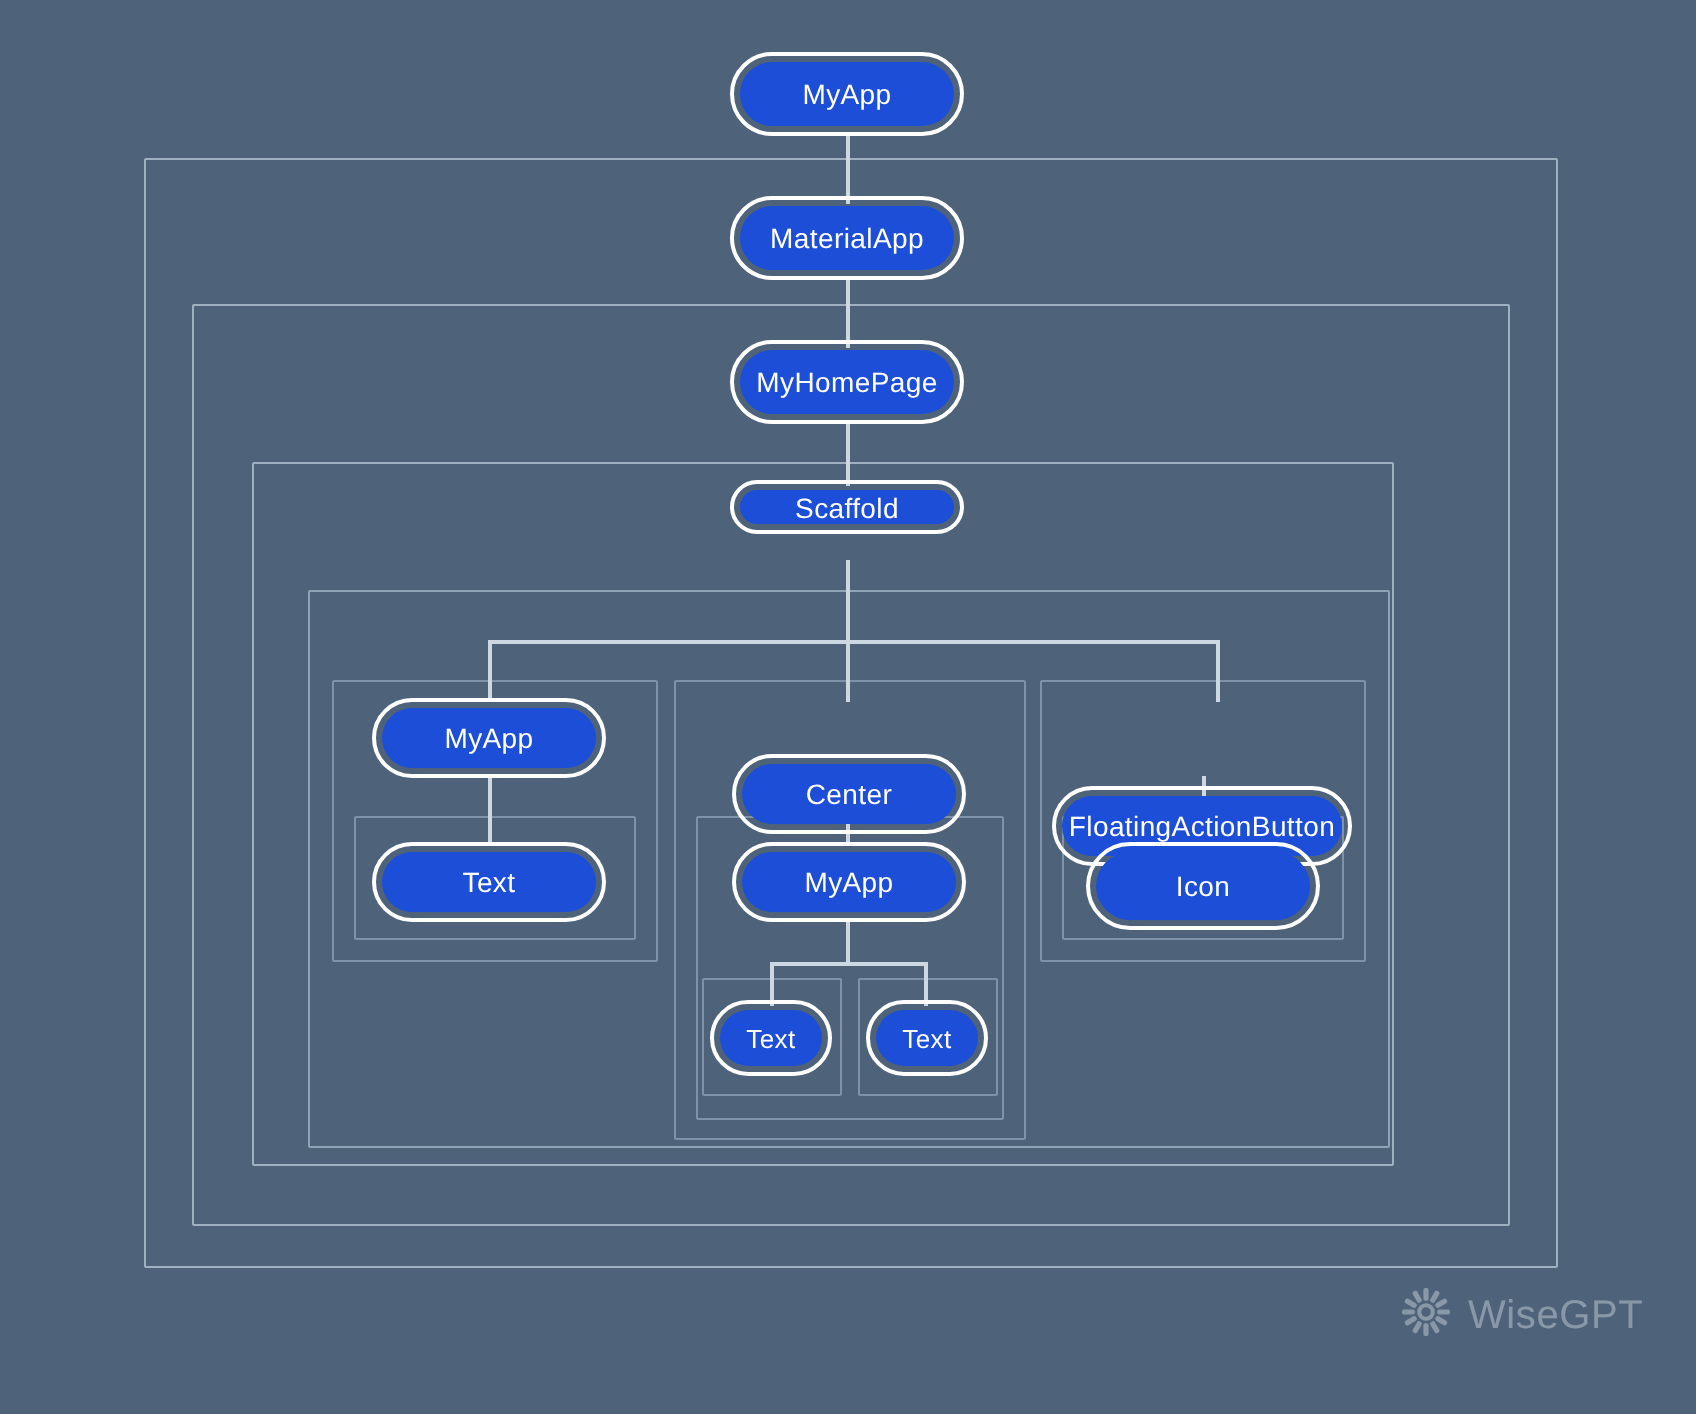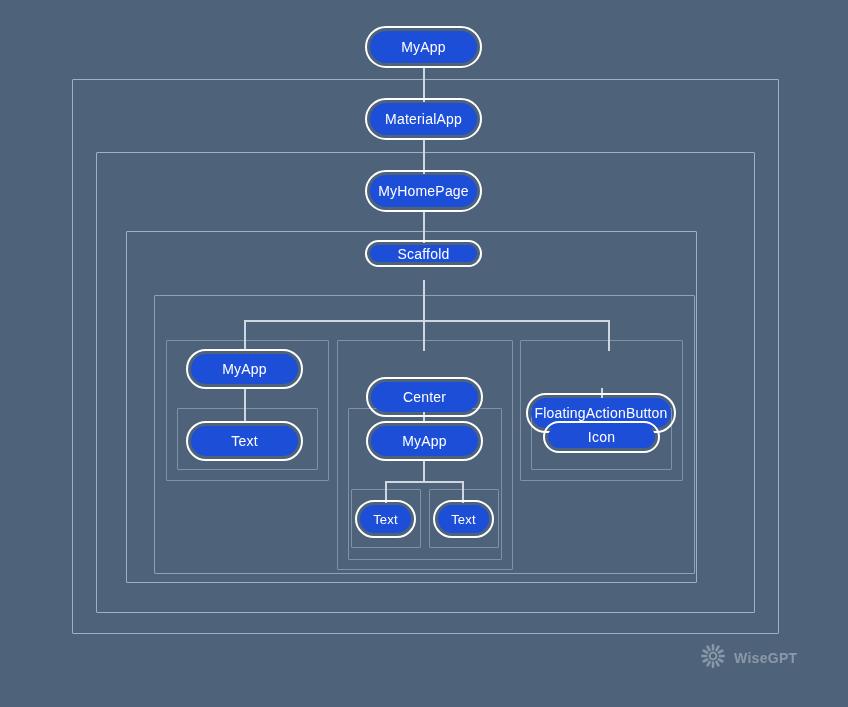--- a/index.html
+++ b/index.html
@@ -83,22 +83,22 @@
     left: 700px;
     top: 643px;
     display: flex;
     align-items: center;
     gap: 8px;
     opacity: 0.38;
     z-index: 8;
   }
   #watermark .wm-text {
     color: #e8eef4;
-    font-size: 14px;
-    font-weight: bold;
+    font-size: 20px;
+    font-weight: normal;
     letter-spacing: 0.3px;
   }
 </style>
 </head>
 <body>
 
 <div id="stage">
 
   <div class="frame" style="left:72px; top:79px; width:707px; height:555px;"></div>
 
@@ -171,21 +171,21 @@
   </div>
 
   <div class="node" style="left:186px; top:421px; width:117px; height:40px;">
     <div class="node-inner">Text</div>
   </div>
 
   <div class="node" style="left:366px; top:421px; width:117px; height:40px;">
     <div class="node-inner">MyApp</div>
   </div>
 
-  <div class="node" style="left:543px; top:421px; width:117px; height:32px;">
+  <div class="node" style="left:543px; top:421px; width:117px; height:44px;">
     <div class="node-inner">Icon</div>
   </div>
 
   <div class="node small" style="left:355px; top:500px; width:61px; height:38px;">
     <div class="node-inner">Text</div>
   </div>
 
   <div class="node small" style="left:433px; top:500px; width:61px; height:38px;">
     <div class="node-inner">Text</div>
   </div>

